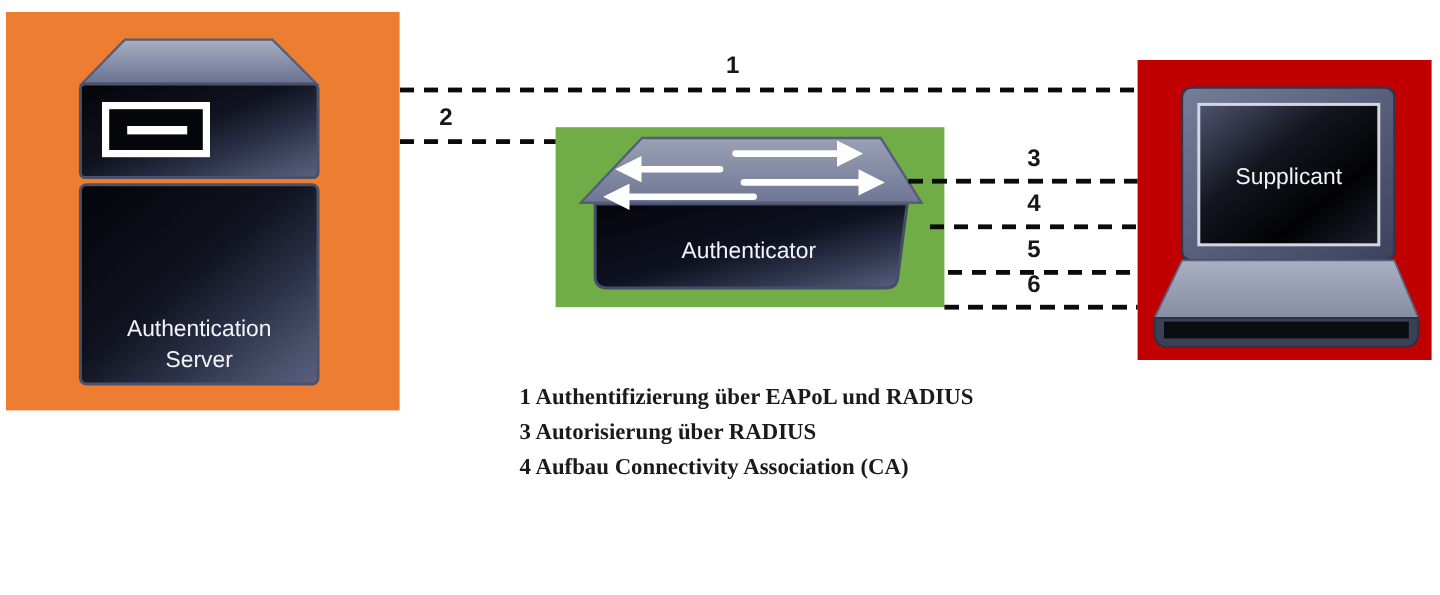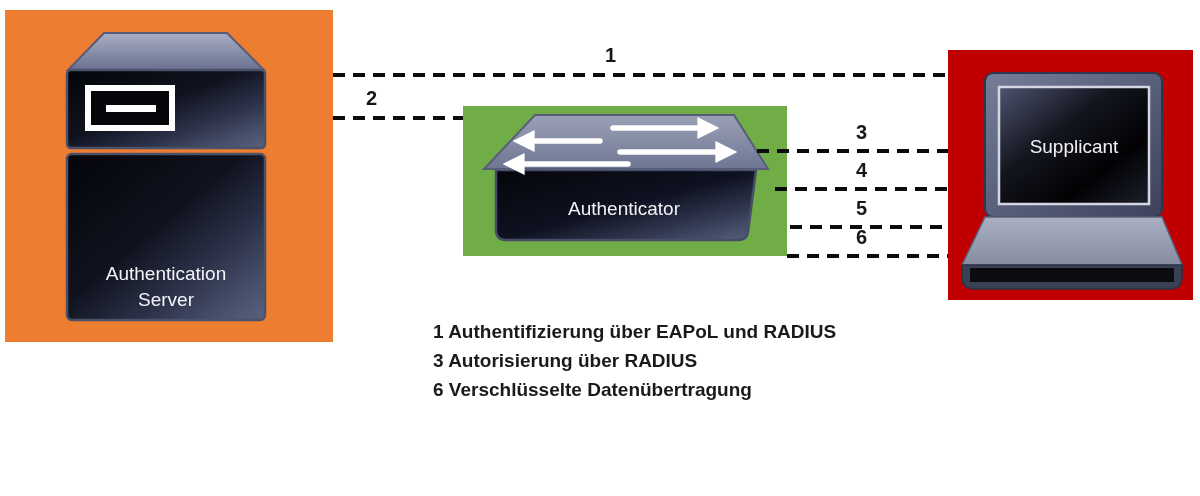--- a/index.html
+++ b/index.html
@@ -27,21 +27,21 @@
 
   .num{position:absolute;font-weight:bold;font-size:20px;line-height:22px;color:#171717;}
   #num-1{left:605px;top:44px;}
   #num-2{left:366px;top:87px;}
   #num-3{left:856px;top:121px;}
   #num-4{left:856px;top:159px;}
   #num-5{left:856px;top:197px;}
   #num-6{left:856px;top:226px;}
 
   #legend{position:absolute;left:433px;top:317px;width:520px;}
-  .legend-item{font-weight:bold;font-size:19px;line-height:29px;color:#1a1a1a;white-space:nowrap;}
+  .legend-item{font-weight:bold;font-size:19px;line-height:29px;color:#1a1a1a;white-space:nowrap;font-family:Liberation Serif, serif;}
 
   .svg-label{font-family:"Liberation Sans",sans-serif;fill:#F2F3F6;}
 </style>
 </head>
 <body>
 
 <div id="canvas">
 
   <div class="panel" id="panel-server" style="background: rgb(237, 125, 49);">
   </div>
@@ -134,16 +134,16 @@
   <div class="num" id="num-1">1</div>
   <div class="num" id="num-2">2</div>
   <div class="num" id="num-3">3</div>
   <div class="num" id="num-4">4</div>
   <div class="num" id="num-5">5</div>
   <div class="num" id="num-6">6</div>
 
   <div id="legend">
     <div class="legend-item">1 Authentifizierung über EAPoL und RADIUS</div>
     <div class="legend-item">3 Autorisierung über RADIUS</div>
-    <div class="legend-item">6 Verschlüsselte Datenübertragung</div>
+    <div class="legend-item">4 Aufbau Connectivity Association (CA)</div>
   </div>
 
 </div>
 
 </body></html>

